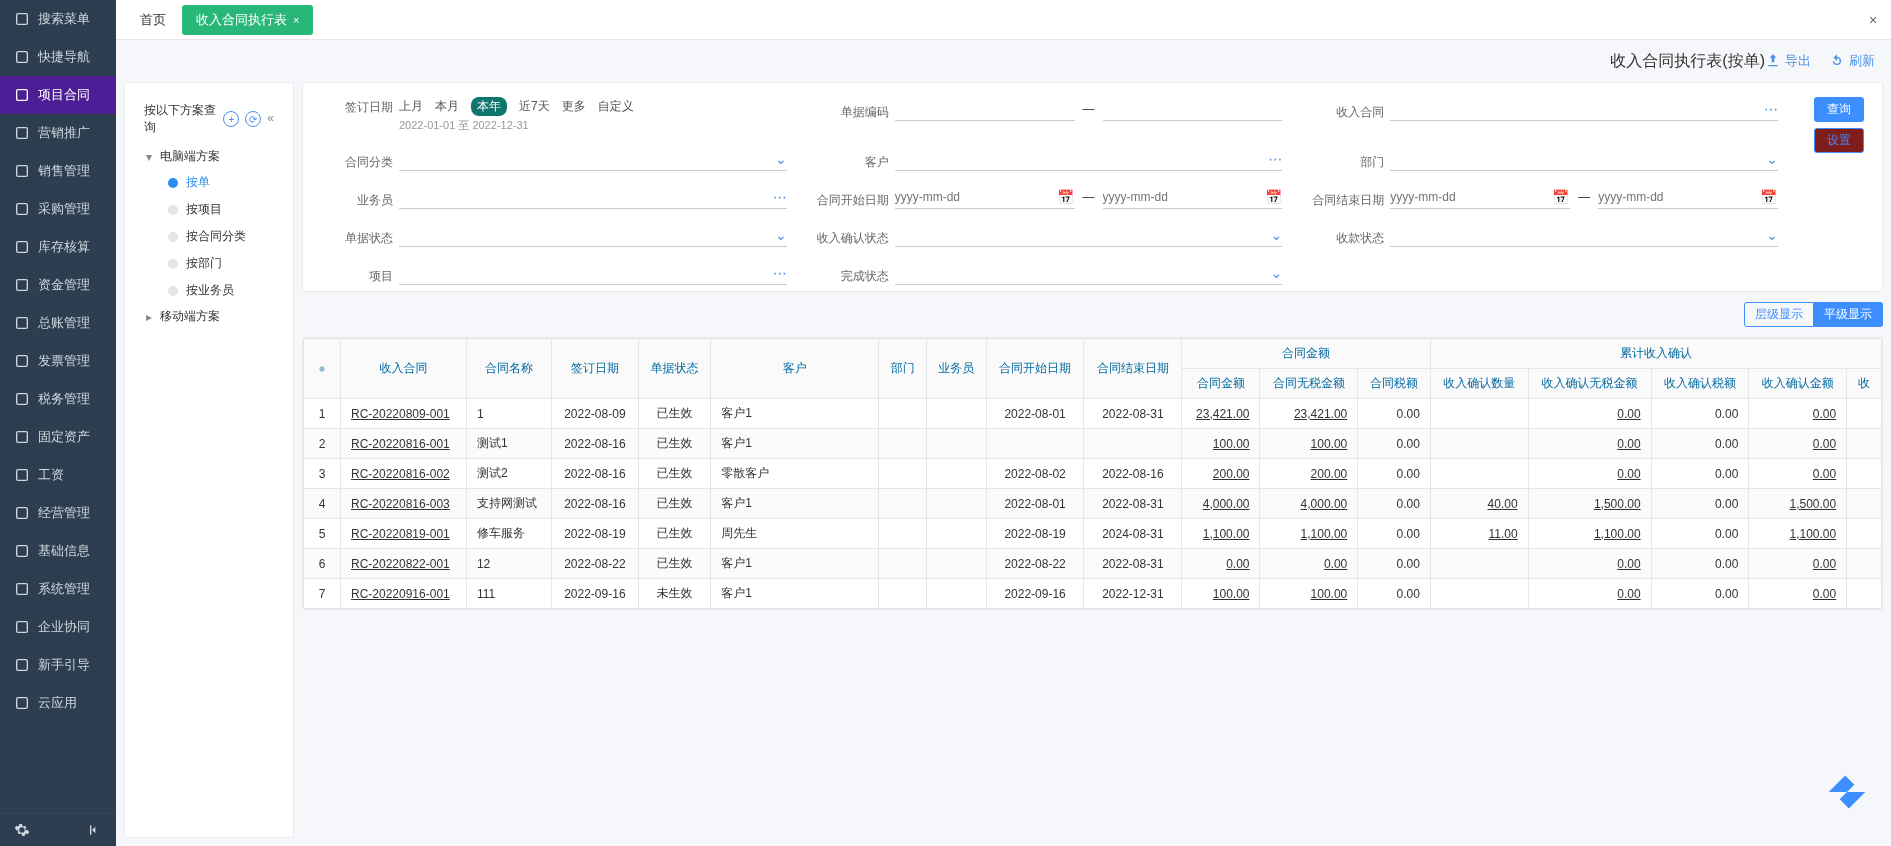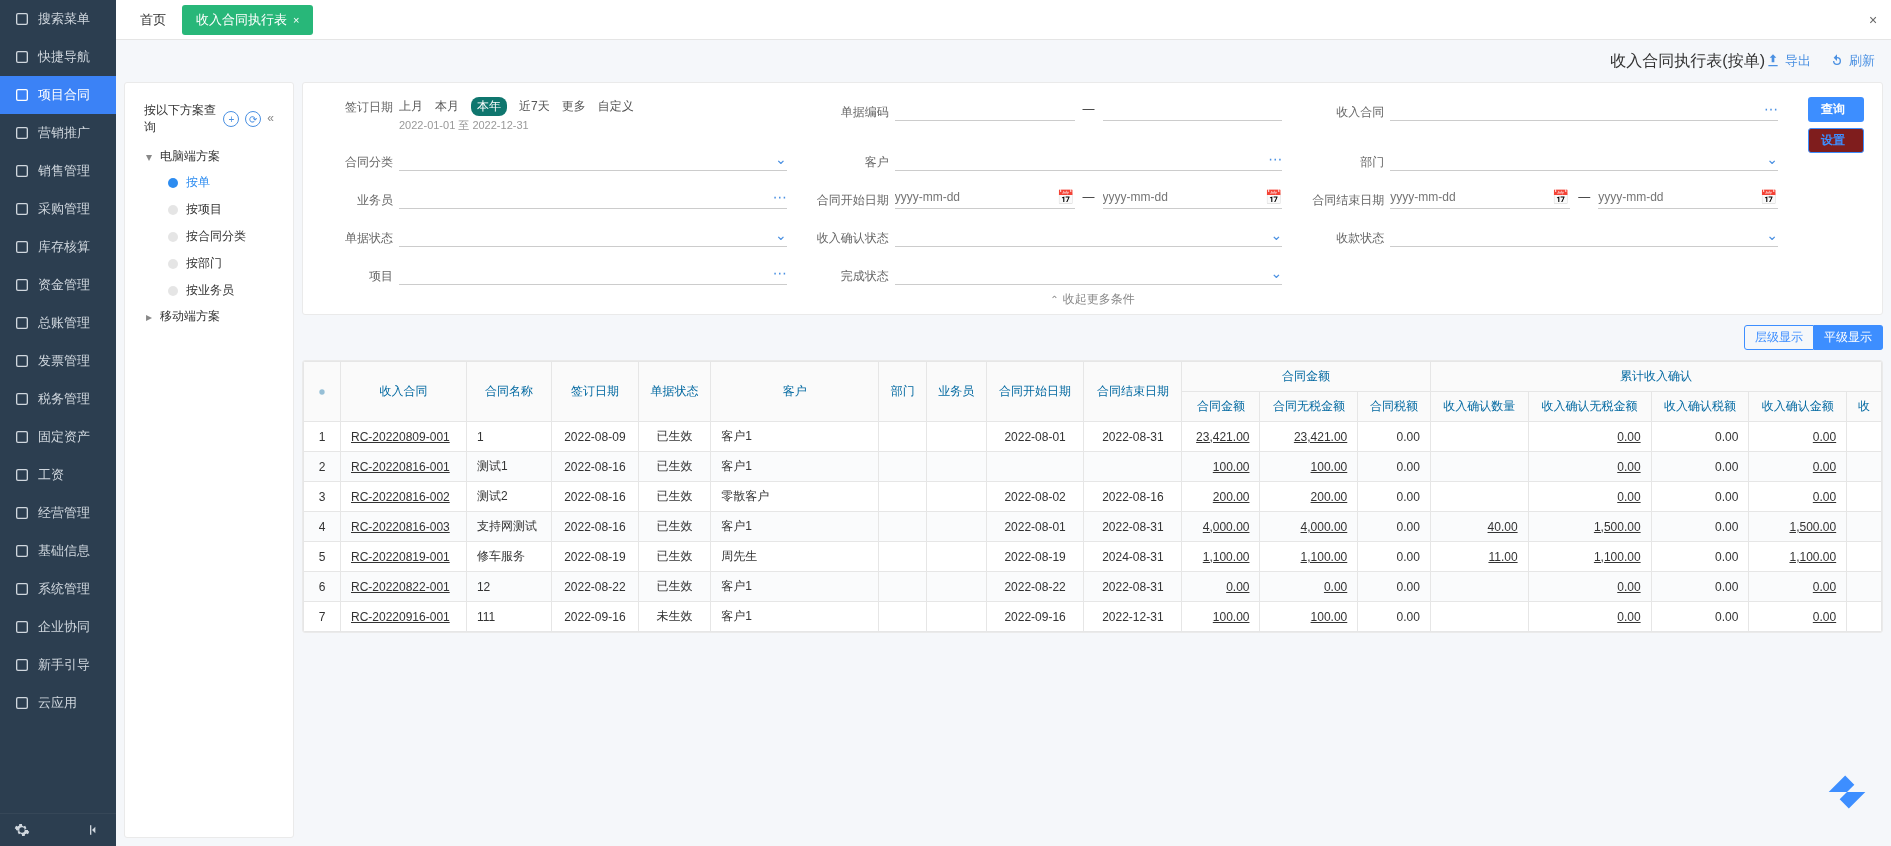--- a/index.html
+++ b/index.html
@@ -3,21 +3,21 @@
 <meta charset="utf-8">
 <style>
 * { margin: 0; padding: 0; box-sizing: border-box; }
 body { font-family: "Microsoft YaHei", "Segoe UI", sans-serif; font-size: 12px; color: #333; background: #f5f5f5; overflow: hidden; }
 .app { display: flex; height: 100vh; }
 
 
 .sidebar { width: 116px; background: #2c3e50; color: #d0d7de; display: flex; flex-direction: column; }
 .sidebar-inner { flex: 1; overflow: hidden; }
 .sidebar-item { display: flex; align-items: center; padding: 10px 14px; cursor: pointer; font-size: 13px; gap: 8px; }
-.sidebar-item.active { background: #3b82f6; color: #fff; }
+.sidebar-item.active { background: #4c1d95; color: #fff; }
 .sidebar-item .icon { width: 16px; height: 16px; display: inline-flex; align-items: center; justify-content: center; }
 .sidebar-footer { display: flex; justify-content: space-between; padding: 8px 14px; border-top: 1px solid rgba(255,255,255,0.05); }
 .sidebar-footer .icon { cursor: pointer; }
 
 
 .main { flex: 1; display: flex; flex-direction: column; background: #f5f7fa; min-width: 0; }
 
 
 .tabs { height: 40px; background: #fff; border-bottom: 1px solid #e5e5e5; display: flex; align-items: center; padding: 0 10px; position: relative; }
 .tab { display: flex; align-items: center; padding: 6px 14px; font-size: 13px; cursor: pointer; gap: 6px; border-radius: 3px; margin-right: 2px; }
@@ -62,21 +62,21 @@
 .filter-label { width:72px; text-align:right; color:#666; flex-shrink:0; }
 .filter-input-wrap { flex:1; position:relative; border-bottom:1px solid #ccc; min-height:24px; display:flex; align-items:center; }
 .filter-input { border:none; outline:none; width:100%; font-size:12px; background:transparent; }
 .suffix-icon { position:absolute; right:0; color:#4a90e2; cursor:pointer; font-size:14px; }
 .suffix-icon.chev { color:#4a90e2; }
 .suffix-icon.cal { color:#b0c4de; }
 .date-presets { display:flex; gap:12px; align-items:center; flex-wrap:wrap; }
 .date-presets .preset { cursor:pointer; color:#555; }
 .date-presets .preset.active { background:#0f766e; color:#fff; padding:1px 6px; border-radius:8px; }
 .date-range-text { color:#999; width:100%; margin-top:2px; font-size:11px; }
-.action-col { display:flex; flex-direction:column; gap:6px; grid-row: 1 / span 2; grid-column:4;font-weight:bold; }
+.action-col { display:flex; flex-direction:column; gap:6px; align-items:flex-end; grid-row: 1 / span 2; grid-column:4; }
 .btn { padding:3px 12px; border-radius:3px; cursor:pointer; border:1px solid transparent; font-size:12px; }
 .btn-primary { background:#3d8eff; color:#fff; }
 .btn-outline { border:1px solid #3d8eff; color:#3d8eff; background:#7f1d1d; }
 .filter-collapse { text-align:center; color:#888; padding:6px 0 0; cursor:pointer; font-size:12px; display:flex; align-items:center; justify-content:center; gap:4px; }
 .filter-collapse::before { content:"⌃"; font-size:10px; }
 
 
 .filter-field.signed-date { align-items:flex-start; }
 .filter-field.signed-date .filter-label { padding-top:2px; }
 .signed-date-body { flex:1; }
@@ -538,23 +538,20 @@
             <div class="filter-field">
               <span class="filter-label">完成状态</span>
               <div class="filter-input-wrap">
                   <input class="filter-input" style="">
                   <span class="suffix-icon chev">⌄</span>
                 </div>
             </div>
             <div></div>
 
           </div>
-          <div class="filter-collapse">
-              <span>收起更多条件</span>
-            </div>
         </div>
 
         <div class="view-toggle-row">
           <div class="view-toggle">
             <div class="vt first">层级显示</div>
             <div class="vt last active">平级显示</div>
           </div>
         </div>
 
         <div class="table-wrap">

